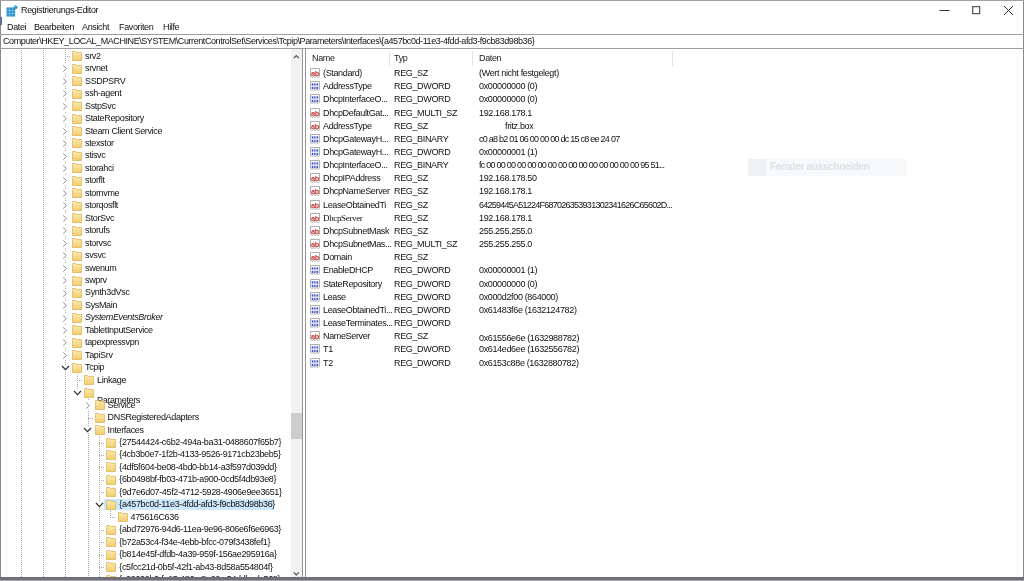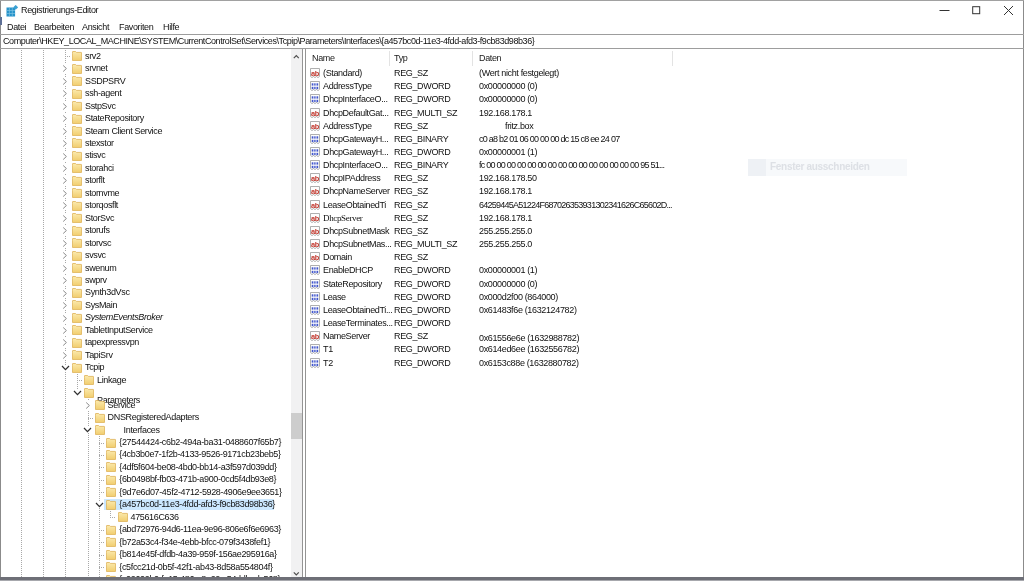--- a/index.html
+++ b/index.html
@@ -282,21 +282,21 @@
   </svg>
 <div class="hln" style="left:87.8px;top:417.5px;width:6px"></div>
 <div class="row" style="left:107.6px;top:412.0px;">DNSRegisteredAdapters</div>
 <svg class="vic" style="left:94.7px;top:412.5px" width="10" height="10" viewBox="0 0 10 10">
     <path d="M0.4 2.6 V9.1 a0.5 0.5 0 0 0 0.5 0.5 h8.2 a0.5 0.5 0 0 0 0.5-0.5 V1.9 a0.5 0.5 0 0 0 -0.5-0.5 h-4.6 l-0.9-0.9 h-2.7 a0.5 0.5 0 0 0 -0.5 0.5 Z" fill="url(#fg)" stroke="#daa844" stroke-width="0.7"></path>
   </svg>
 <svg class="vic" style="left:83.4px;top:427.4px" width="9" height="6" viewBox="0 0 9 6">
     <rect x="0" y="0" width="9" height="6" fill="#fff"></rect>
     <path d="M1 1 L4.5 4.6 L8 1" fill="none" stroke="#303030" stroke-width="1.25"></path>
   </svg>
-<div class="row" style="left:107.6px;top:424.5px;margin-left:16px;">Interfaces</div>
+<div class="row" style="left:107.6px;top:424.5px;">Interfaces</div>
 <svg class="vic" style="left:94.7px;top:425.0px" width="10" height="10" viewBox="0 0 10 10">
     <path d="M0.4 2.6 V9.1 a0.5 0.5 0 0 0 0.5 0.5 h8.2 a0.5 0.5 0 0 0 0.5-0.5 V1.9 a0.5 0.5 0 0 0 -0.5-0.5 h-4.6 l-0.9-0.9 h-2.7 a0.5 0.5 0 0 0 -0.5 0.5 Z" fill="url(#fg)" stroke="#daa844" stroke-width="0.7"></path>
   </svg>
 <div class="hln" style="left:99.0px;top:442.5px;width:6px"></div>
 <div class="row" style="left:119.3px;top:437.0px;">{27544424-c6b2-494a-ba31-0488607f65b7}</div>
 <svg class="vic" style="left:106.2px;top:437.5px" width="10" height="10" viewBox="0 0 10 10">
     <path d="M0.4 2.6 V9.1 a0.5 0.5 0 0 0 0.5 0.5 h8.2 a0.5 0.5 0 0 0 0.5-0.5 V1.9 a0.5 0.5 0 0 0 -0.5-0.5 h-4.6 l-0.9-0.9 h-2.7 a0.5 0.5 0 0 0 -0.5 0.5 Z" fill="url(#fg)" stroke="#daa844" stroke-width="0.7"></path>
   </svg>
 <div class="hln" style="left:99.0px;top:454.9px;width:6px"></div>
 <div class="row" style="left:119.3px;top:449.4px;">{4cb3b0e7-1f2b-4133-9526-9171cb23beb5}</div>

